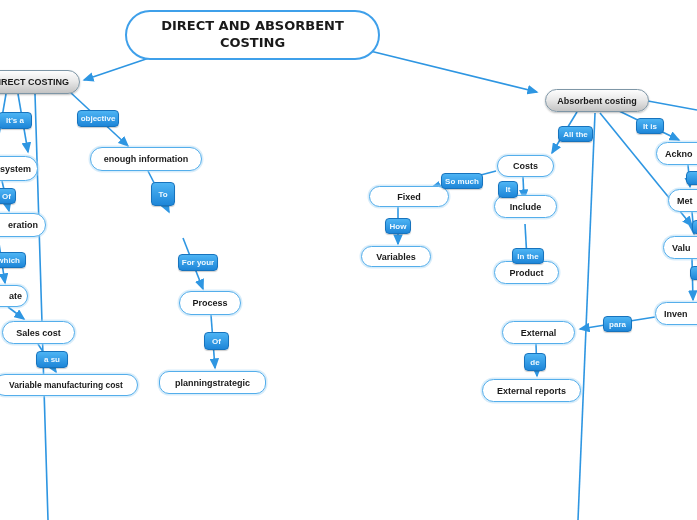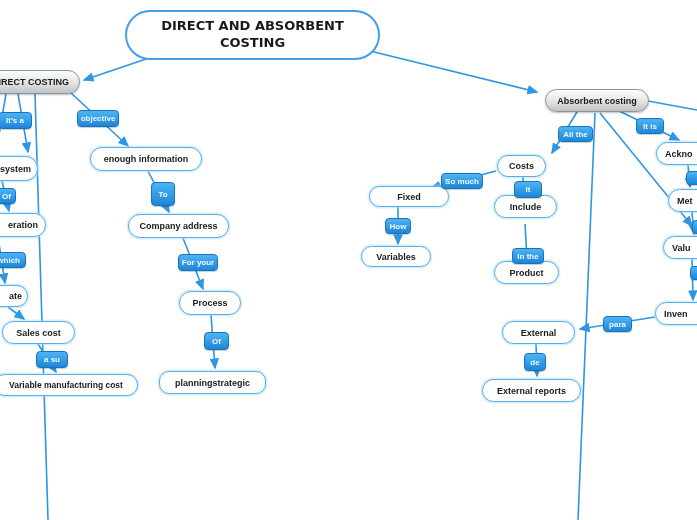--- a/index.html
+++ b/index.html
@@ -79,33 +79,32 @@
     <div class="node concept" style="left: -34px; top: 156px; width: 72px; height: 25px; justify-content: flex-end; padding-right: 6px;">system</div>
     <div class="node connector" style="left: -12px; top: 188px; width: 28px; height: 16px; justify-content: flex-end; padding-right: 4px;">Of</div>
     <div class="node concept" style="left: -44px; top: 213px; width: 90px; height: 24px; justify-content: flex-end; padding-right: 7px;">eration</div>
     <div class="node connector" style="left: -30px; top: 252px; width: 56px; height: 16px; justify-content: flex-end; padding-right: 5px;">which</div>
     <div class="node concept" style="left: -34px; top: 285px; width: 62px; height: 22px; justify-content: flex-end; padding-right: 5px;">ate</div>
     <div class="node concept" style="left: 2px; top: 321px; width: 73px; height: 23px;">Sales cost</div>
     <div class="node connector" style="left: 36px; top: 351px; width: 32px; height: 17px;">a su</div>
     <div class="node concept" style="left: -6px; top: 374px; width: 144px; height: 22px; font-size: 8.5px;">Variable manufacturing cost</div>
     <div class="node concept" style="left: 90px; top: 147px; width: 112px; height: 24px;">enough information</div>
     <div class="node connector" style="left: 151px; top: 182px; width: 24px; height: 24px;">To</div>
-    <div class="node concept" style="left: 128px; top: 214px; width: 101px; height: 24px;">Company address</div>
     <div class="node connector" style="left: 178px; top: 254px; width: 40px; height: 17px;">For your</div>
     <div class="node concept" style="left: 179px; top: 291px; width: 62px; height: 24px;">Process</div>
     <div class="node connector" style="left: 204px; top: 332px; width: 25px; height: 18px;">Of</div>
     <div class="node concept" style="left: 159px; top: 371px; width: 107px; height: 23px; border-radius: 10px;">planningstrategic</div>
     <div class="node connector" style="left: 558px; top: 126px; width: 35px; height: 16px;">All the</div>
     <div class="node connector" style="left: 636px; top: 118px; width: 28px; height: 16px;">It is</div>
-    <div class="node concept" style="left: 497px; top: 155px; width: 49px; height: 22px;">Costs</div>
+    <div class="node concept" style="left: 497px; top: 155px; width: 57px; height: 22px;">Costs</div>
     <div class="node connector" style="left: 441px; top: 173px; width: 42px; height: 16px;">So much</div>
     <div class="node concept" style="left: 369px; top: 186px; width: 80px; height: 21px;">Fixed</div>
     <div class="node connector" style="left: 385px; top: 218px; width: 26px; height: 16px;">How</div>
     <div class="node concept" style="left: 361px; top: 246px; width: 70px; height: 21px;">Variables</div>
-    <div class="node connector" style="left: 514px; top: 181px; width: 28px; height: 17px;">It</div>
+    <div class="node connector" style="left: 498px; top: 181px; width: 20px; height: 17px;">It</div>
     <div class="node concept" style="left: 494px; top: 195px; width: 63px; height: 23px;">Include</div>
     <div class="node connector" style="left: 512px; top: 236px; width: 32px; height: 16px; margin-top: 12px;">In the</div>
     <div class="node concept" style="left: 494px; top: 261px; width: 65px; height: 23px;">Product</div>
     <div class="node concept" style="left: 656px; top: 142px; width: 105px; height: 23px; justify-content: flex-start; padding-left: 8px;">Ackno</div>
     <div class="node connector" style="left: 686px; top: 171px; width: 24px; height: 14px;"></div>
     <div class="node concept" style="left: 668px; top: 189px; width: 100px; height: 23px; justify-content: flex-start; padding-left: 8px;">Met</div>
     <div class="node connector" style="left: 692px; top: 220px; width: 22px; height: 14px;"></div>
     <div class="node concept" style="left: 663px; top: 236px; width: 100px; height: 23px; justify-content: flex-start; padding-left: 8px;">Valu</div>
     <div class="node connector" style="left: 690px; top: 266px; width: 22px; height: 14px;"></div>
     <div class="node concept" style="left: 655px; top: 302px; width: 110px; height: 23px; justify-content: flex-start; padding-left: 8px;">Inven</div>

